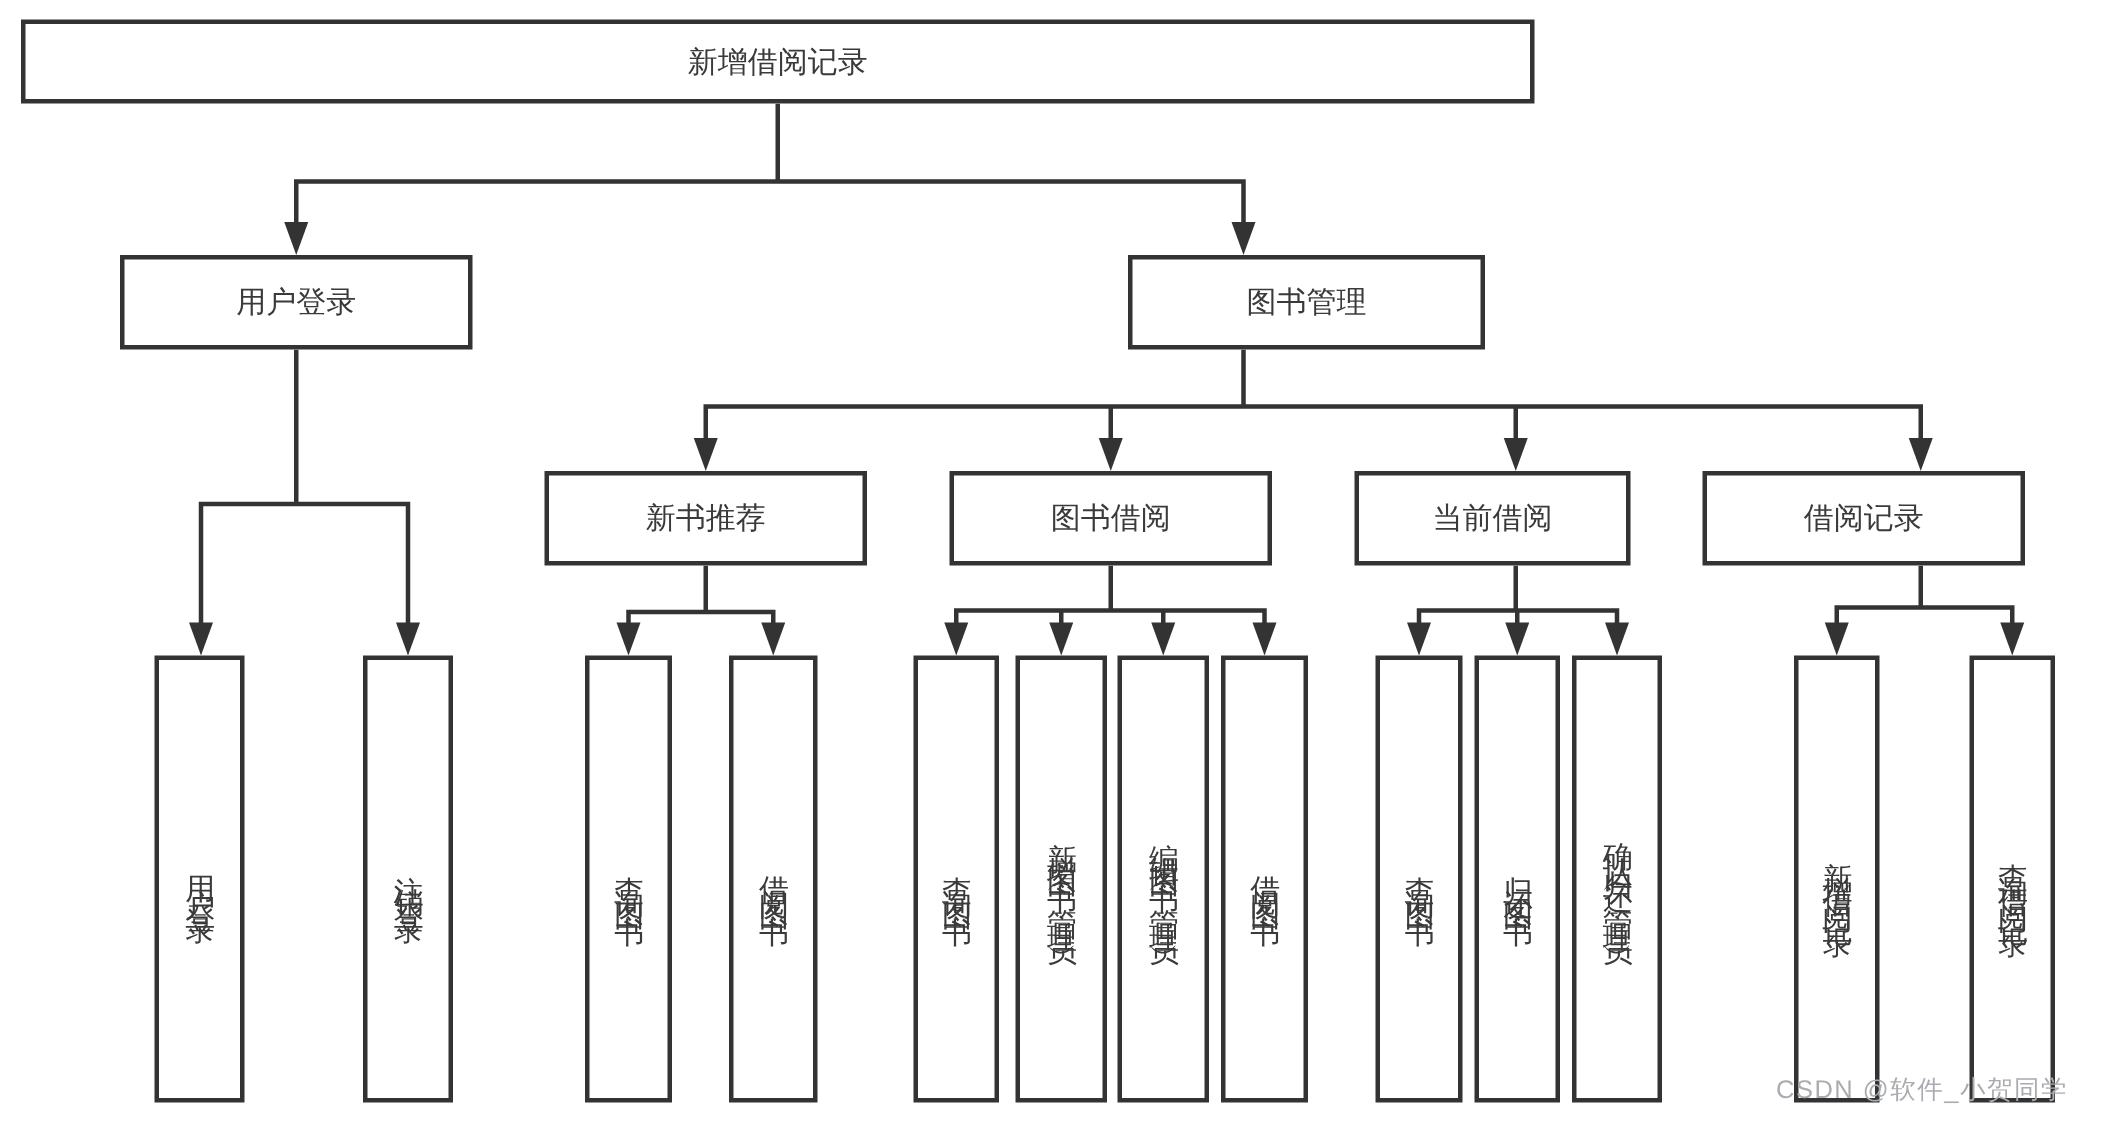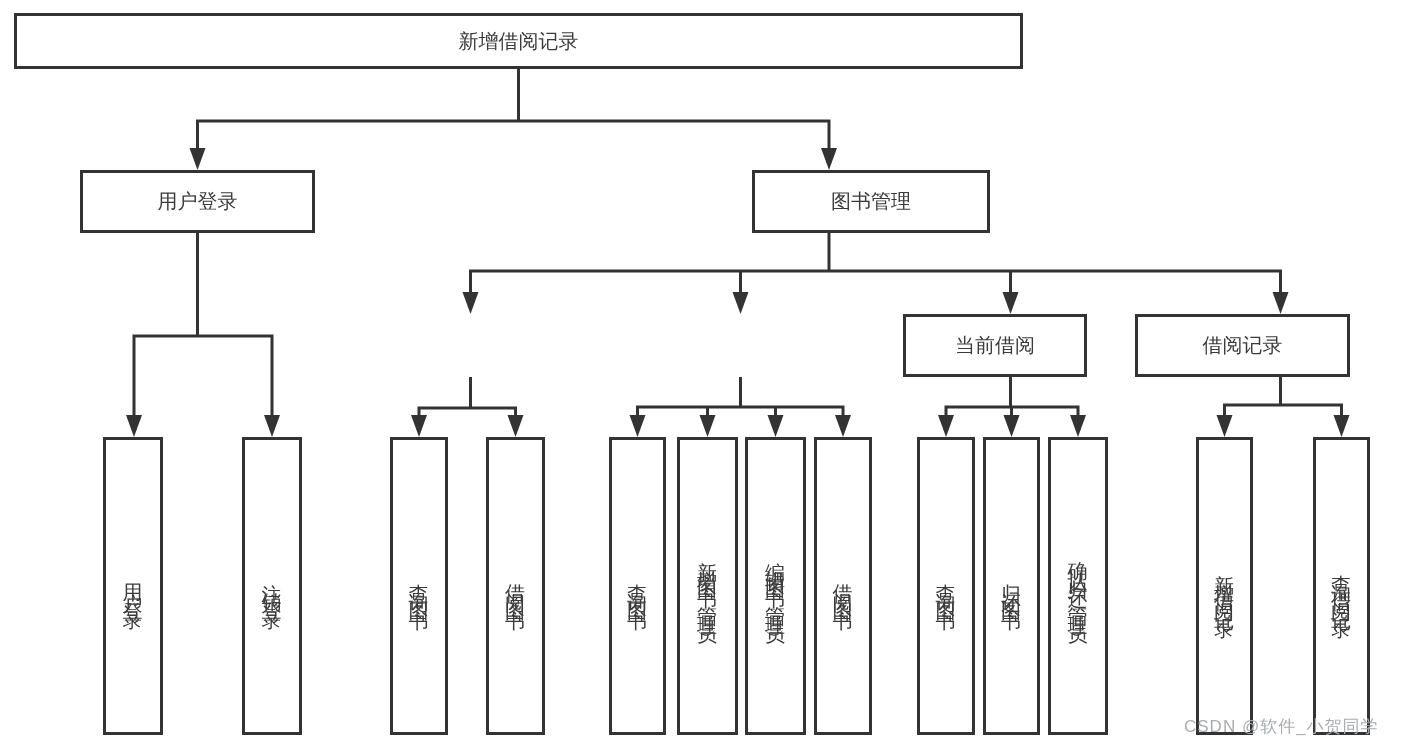--- a/index.html
+++ b/index.html
@@ -83,20 +83,26 @@
     <span class="h-label">新增借阅记录</span>
   </div>
 
   <div class="box" style="left:80px; top:170px; width:235px; height:63px;">
     <span class="h-label">用户登录</span>
   </div>
   <div class="box" style="left:710px; top:170px; width:238px; height:63px;margin-left:42px;">
     <span class="h-label">图书管理</span>
   </div>
 
+  <div class="box" style="left:363px; top:314px; width:215px; height:63px;">
+    <span class="h-label">新书推荐</span>
+  </div>
+  <div class="box" style="left:633px; top:314px; width:215px; height:63px;">
+    <span class="h-label">图书借阅</span>
+  </div>
   <div class="box" style="left:903px; top:314px; width:184px; height:63px;">
     <span class="h-label">当前借阅</span>
   </div>
   <div class="box" style="left:1135px; top:314px; width:215px; height:63px;">
     <span class="h-label">借阅记录</span>
   </div>
 
   <div class="box leaf" style="left:103px; top:437px; width:60px; height:298px;">
     <span class="v-label">用户登录</span>
   </div>

